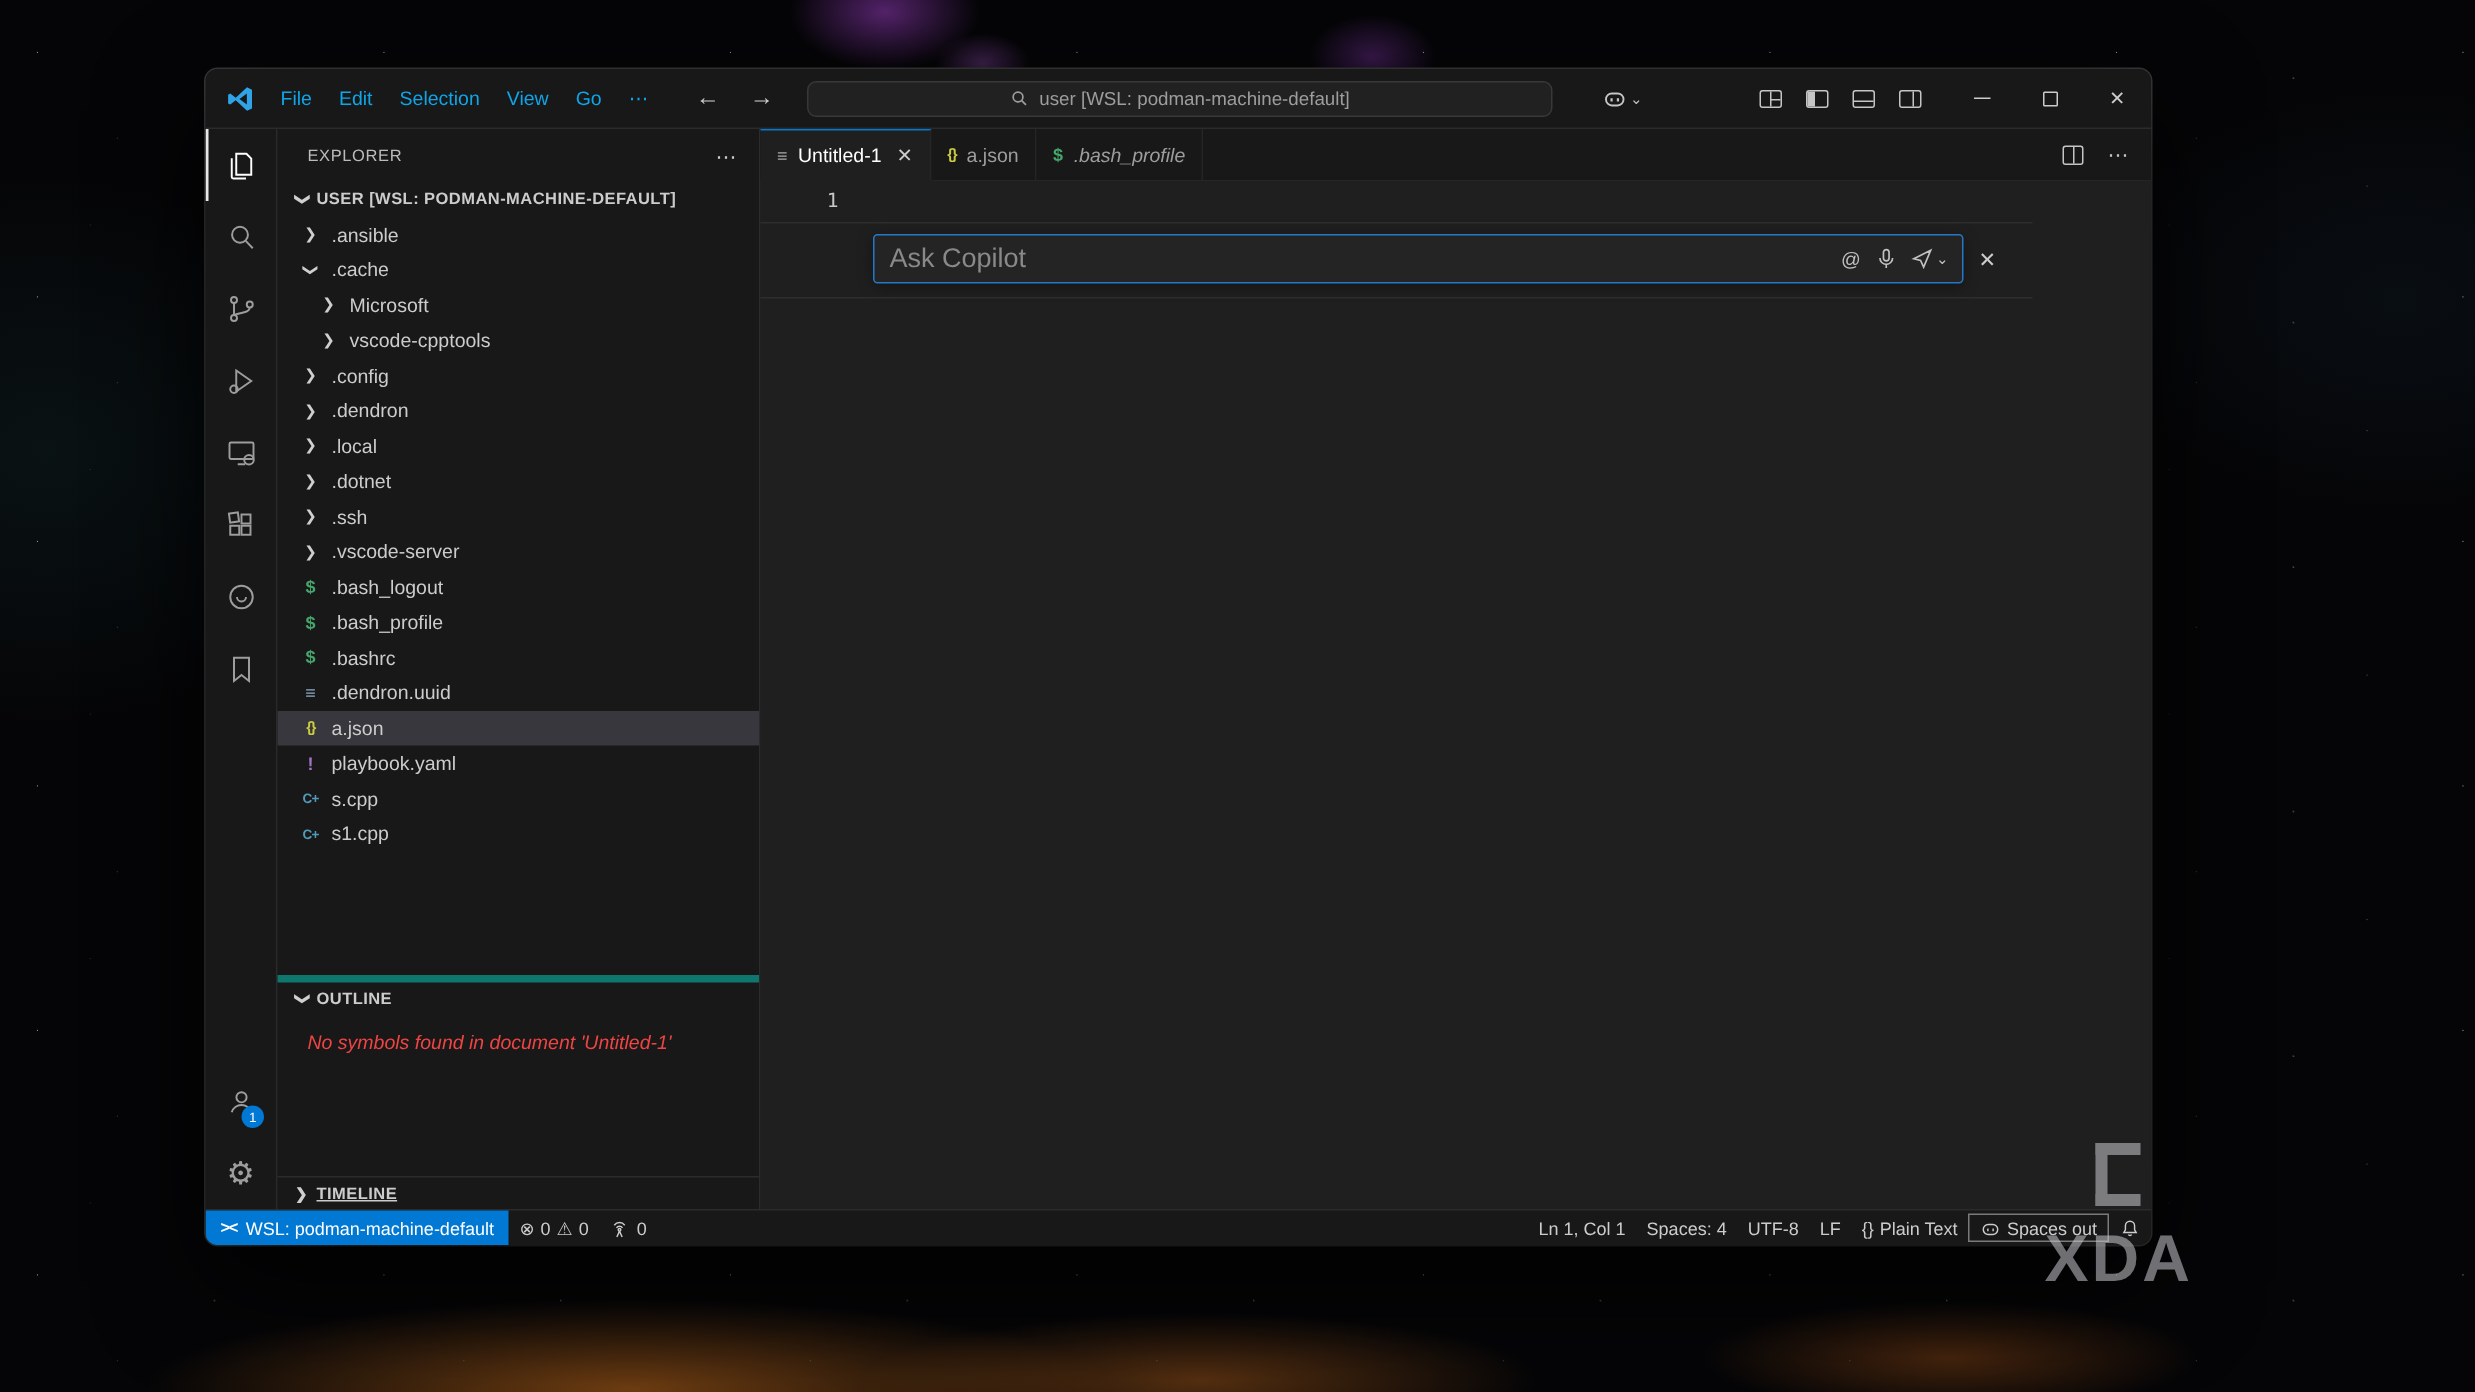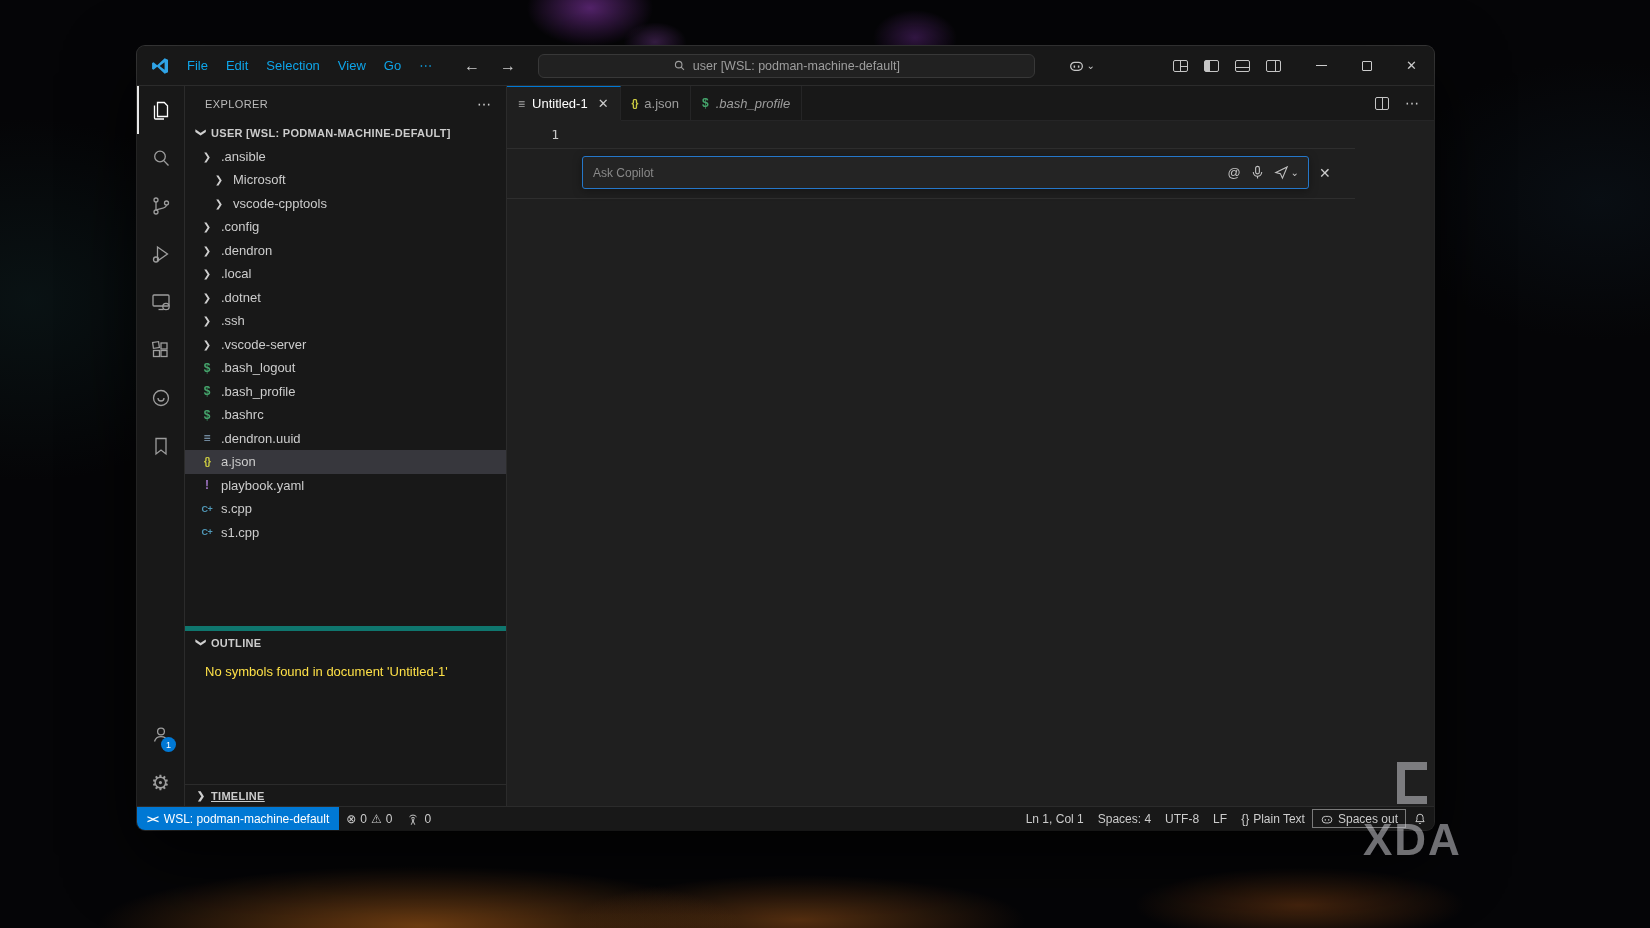--- a/index.html
+++ b/index.html
@@ -95,21 +95,21 @@
   .chev.exp::before { transform:rotate(90deg); }
   .fic { width:16px; flex:none; text-align:center; font-weight:700; }
   .lbl { margin-left:6px; white-space:nowrap; }
   .srow .lbl { margin-left:2px; }
   .ic-shell { color:#45a56c; font-size:12px; }
   .ic-json  { color:#cbcb41; font-size:10px; letter-spacing:-1px; }
   .ic-yaml  { color:#a074c4; font-size:12px; }
   .ic-file  { color:#8aa9c4; font-size:12px; font-weight:400; }
   .ic-cpp   { color:#519aba; font-size:9px; letter-spacing:-0.5px; }
   .outline-sec { margin-top:82px; flex:1; border-top:5px solid #0f766e; min-height:0; }
-  .outline-msg { padding:9px 20px; font-size:13px; color:#fde047; }
+  .outline-msg { padding:9px 20px; font-size:13px; color:#ef4444;font-style:italic; }
   .timeline-sec { flex:none; height:22px; border-top:1px solid #2b2b2b; display:flex; align-items:center;text-decoration:underline; }
 
   
   .editor-col { flex:1; display:flex; flex-direction:column; min-width:0; background:#1f1f1f; }
   .tabs-row { flex:none; height:35px; background:#181818; border-bottom:1px solid #252526;
     display:flex; align-items:stretch; }
   .tab { display:flex; align-items:center; gap:7px; padding:0 11px; font-size:13px; color:#9d9d9d;
     background:#181818; border-right:1px solid #252526; position:relative; }
   .tab.active { background:#1f1f1f; color:#ffffff; border-top:1px solid #0078d4;
     box-shadow:0 1px 0 0 #1f1f1f; }
@@ -125,21 +125,21 @@
   .editor-body { flex:1; position:relative; min-height:0; }
   .code-line { display:flex; align-items:center; height:20px; margin-top:3px;
     font-family:"DejaVu Sans Mono", monospace; font-size:13px; }
   .gutter { width:52px; flex:none; text-align:right; color:#c8c8c8; padding-right:0; }
 
   .chat-zone { margin-top:4px; width:848px; border-top:1px solid #2e2e2e; border-bottom:1px solid #2e2e2e;
     padding:7px 0 9px 75px; display:flex; align-items:center; }
   .chat-box { width:727px; height:33px; background:#242424; border:1px solid #2577c9; border-radius:3px;
     display:flex; align-items:center; box-shadow:0 2px 10px rgba(0,0,0,.35); }
   .chat-input { flex:1; background:transparent; border:none; outline:none; color:#cccccc;
-    font-size:12px; font-family:"Liberation Sans", sans-serif; padding:0 10px; height:100%; }
+    font-size:18px; font-family:"Liberation Sans", sans-serif; padding:0 10px; height:100%; }
   .chat-input::placeholder { color:#898989; }
   .chat-icons { display:flex; align-items:center; gap:9px; padding-right:9px; color:#c0c0c0; }
   .at-glyph { font-size:13px; }
   .chat-icons svg { width:15px; height:15px; stroke:#c0c0c0; fill:none; stroke-width:1.2; }
   .send-group { display:flex; align-items:center; gap:2px; }
   .chat-close { margin-left:10px; color:#cccccc; font-size:14px; }
 
   
   .statusbar { flex:none; height:24px; background:#181818; border-top:1px solid #2b2b2b;
     display:flex; align-items:stretch; font-size:12px; color:#cccccc; }
@@ -290,20 +290,24 @@
       </div>
 
       <div class="tree">
         <div class="srow">
           <span class="chev exp"></span>
           <span class="lbl">USER [WSL: PODMAN-MACHINE-DEFAULT]</span>
         </div>
         <div class="trow">
           <span class="chev"></span>
           <span class="lbl">.ansible</span>
+        </div>
+        <div class="trow">
+          <span class="chev exp"></span>
+          <span class="lbl">.cache</span>
         </div>
         <div class="trow d1">
           <span class="chev"></span>
           <span class="lbl">Microsoft</span>
         </div>
         <div class="trow d1">
           <span class="chev"></span>
           <span class="lbl">vscode-cpptools</span>
         </div>
         <div class="trow">

